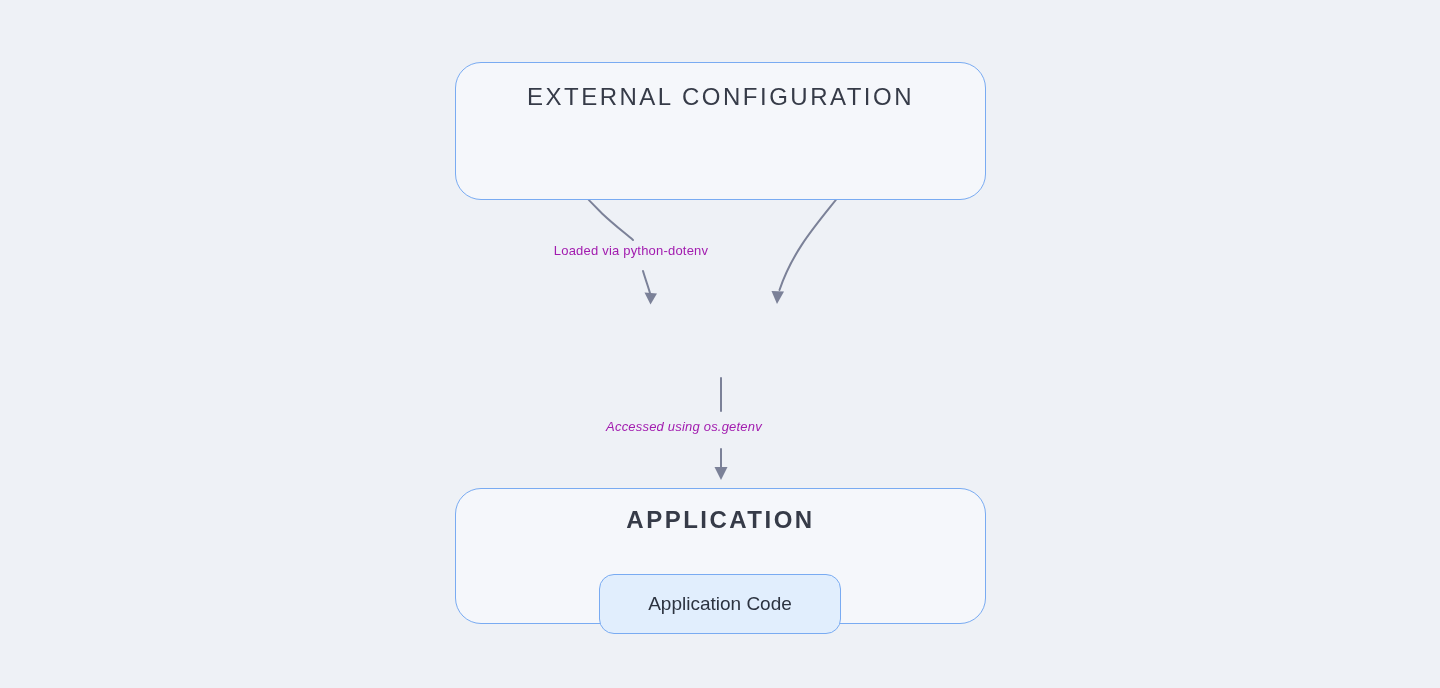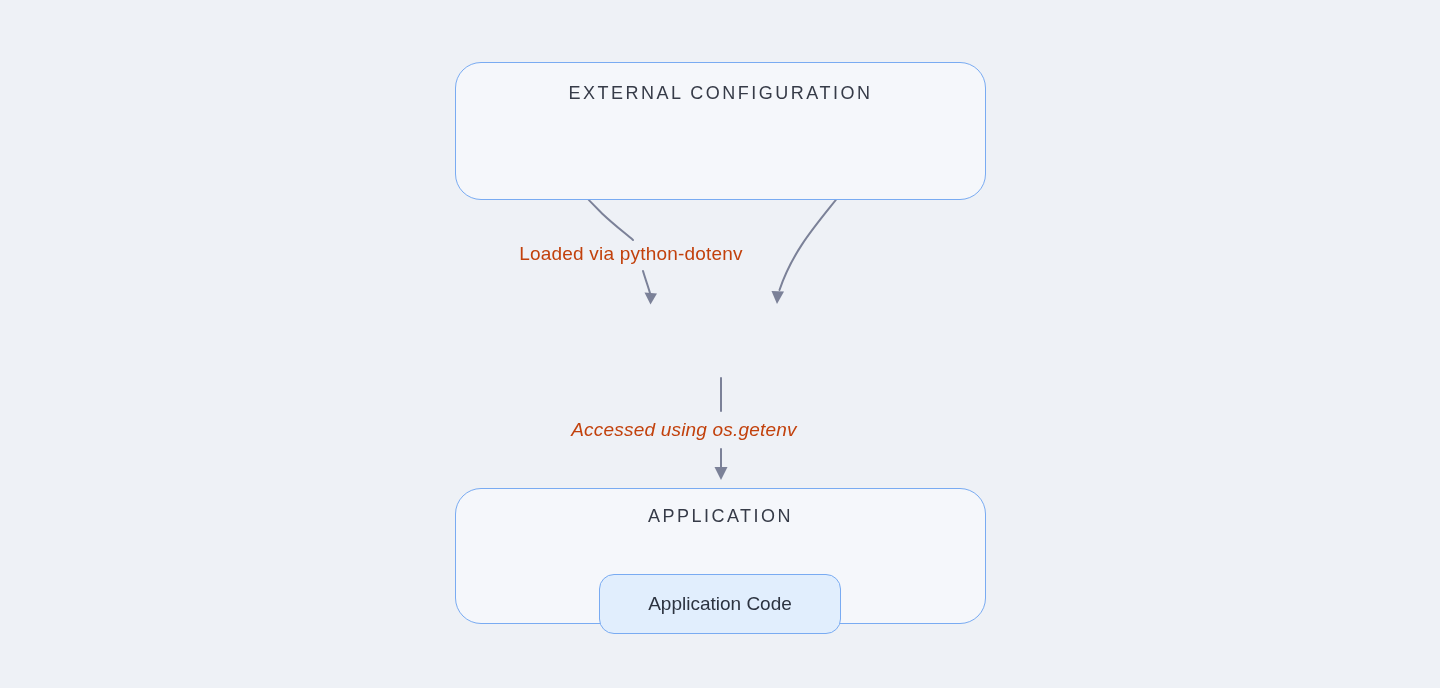--- a/index.html
+++ b/index.html
@@ -26,21 +26,21 @@
     position: absolute;
     box-sizing: border-box;
     background: #f5f7fb;
     border: 1.5px solid #79abf2;
     border-radius: 26px;
   }
   .group-title {
     position: absolute;
     left: 0; right: 0;
     text-align: center;
-    font-size: 18px;
+    font-size: 24px;
     font-weight: 500;
     letter-spacing: 2.5px;
     color: #363b48;
   }
   .node {
     position: absolute;
     box-sizing: border-box;
     display: flex;
     align-items: center;
     justify-content: center;
@@ -55,35 +55,35 @@
   }
   .node-green {
     background: #daecdf;
     border: 2px solid #2f9c6b;
     color: #1a6b47;
   }
   .edge-label {
     position: absolute;
     transform: translateX(-50%);
     white-space: nowrap;
-    font-size: 19px;
+    font-size: 13px;
     font-weight: 400;
-    color: #c2410c;
+    color: #a21caf;
     letter-spacing: 0.2px;
   }
   
   .g-extconf { left: 455px; top: 62px; width: 531px; height: 138px; }
   .g-extconf .group-title { top: 20px; }
   .n-envfile { left: 470px; top: 122px; width: 241px; height: 60px; }
   .n-odenv   { left: 729px; top: 122px; width: 242px; height: 60px; }
   
   .n-envvars { left: 533px; top: 313px; width: 361px; height: 62px; }
   
   .g-app { left: 455px; top: 488px; width: 531px; height: 136px; }
-  .g-app .group-title { top: 17px; }
+  .g-app .group-title { top: 17px; font-weight: bold; }
   .n-appcode { left: 599px; top: 574px; width: 242px; height: 60px; }
   
   .l-loaded   { left: 631px; top: 243px; }
   .l-accessed { left: 684px; top: 419px; font-style: italic; }
 </style>
 </head>
 <body>
 
 <div class="canvas">
 

